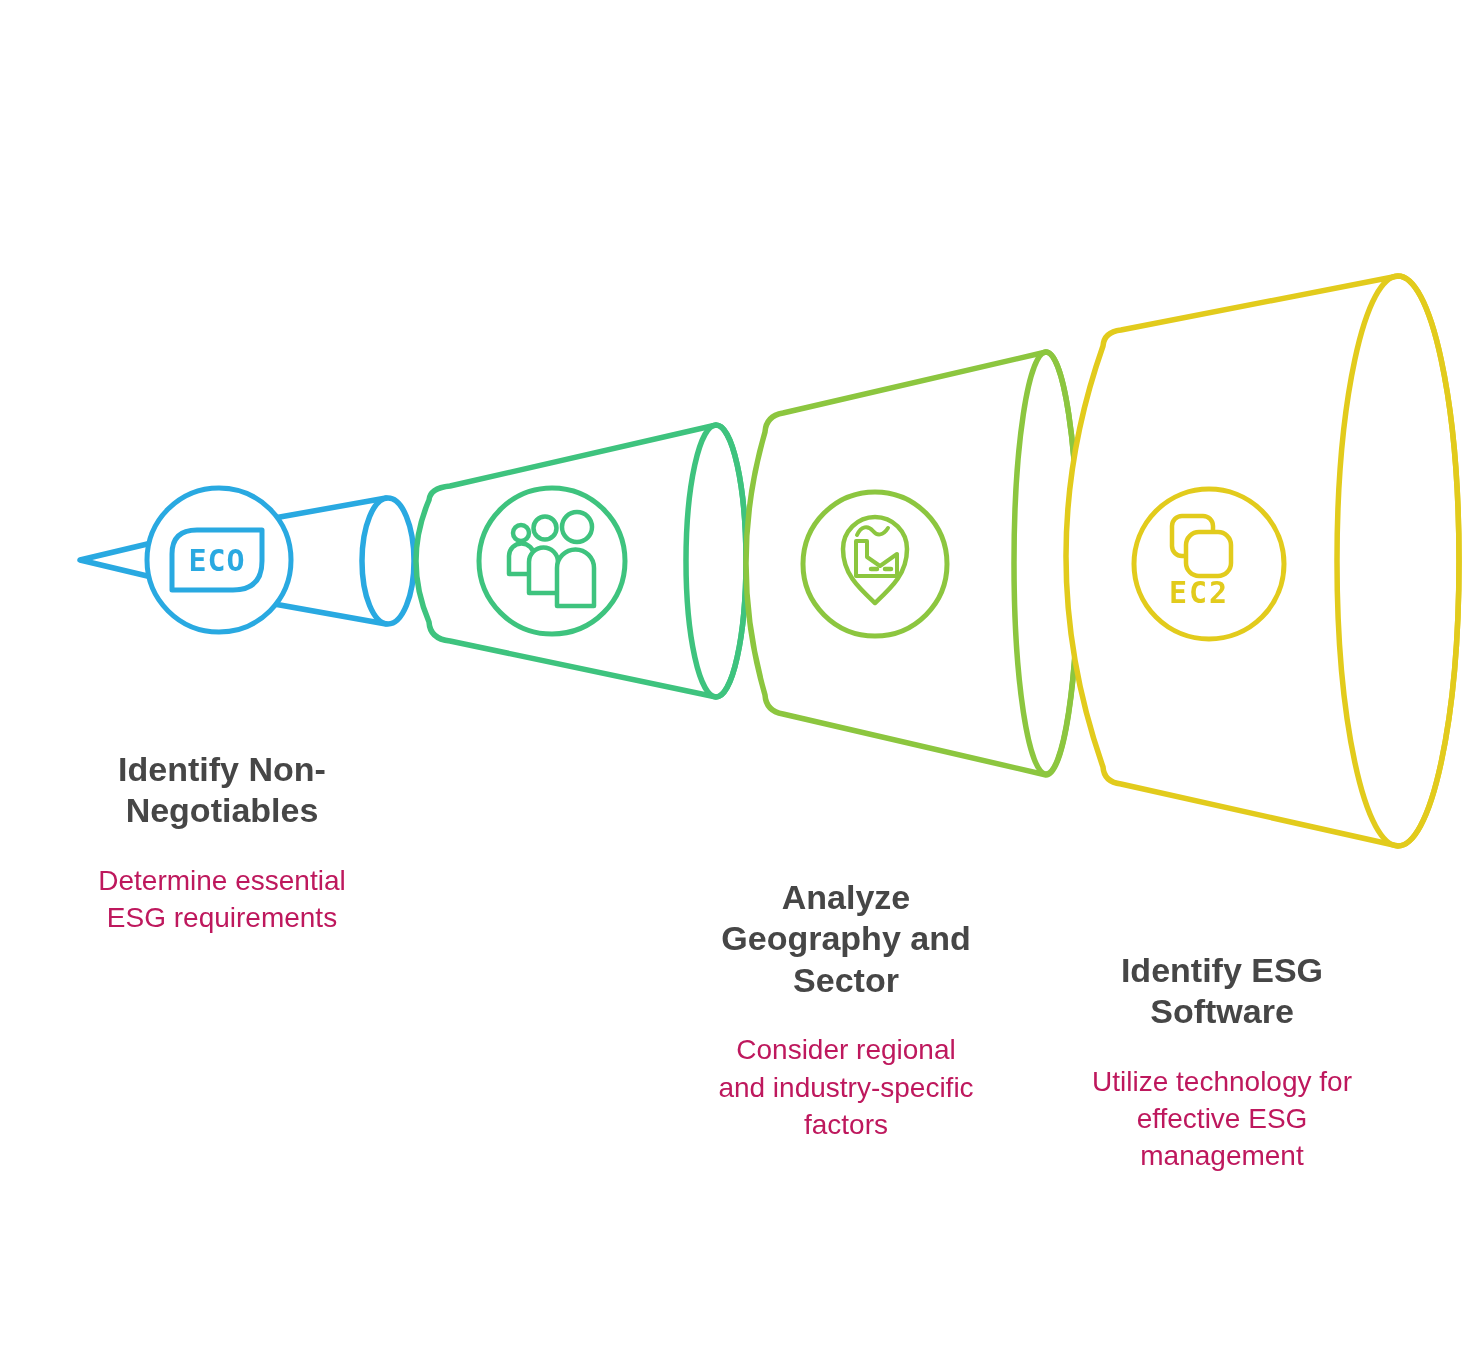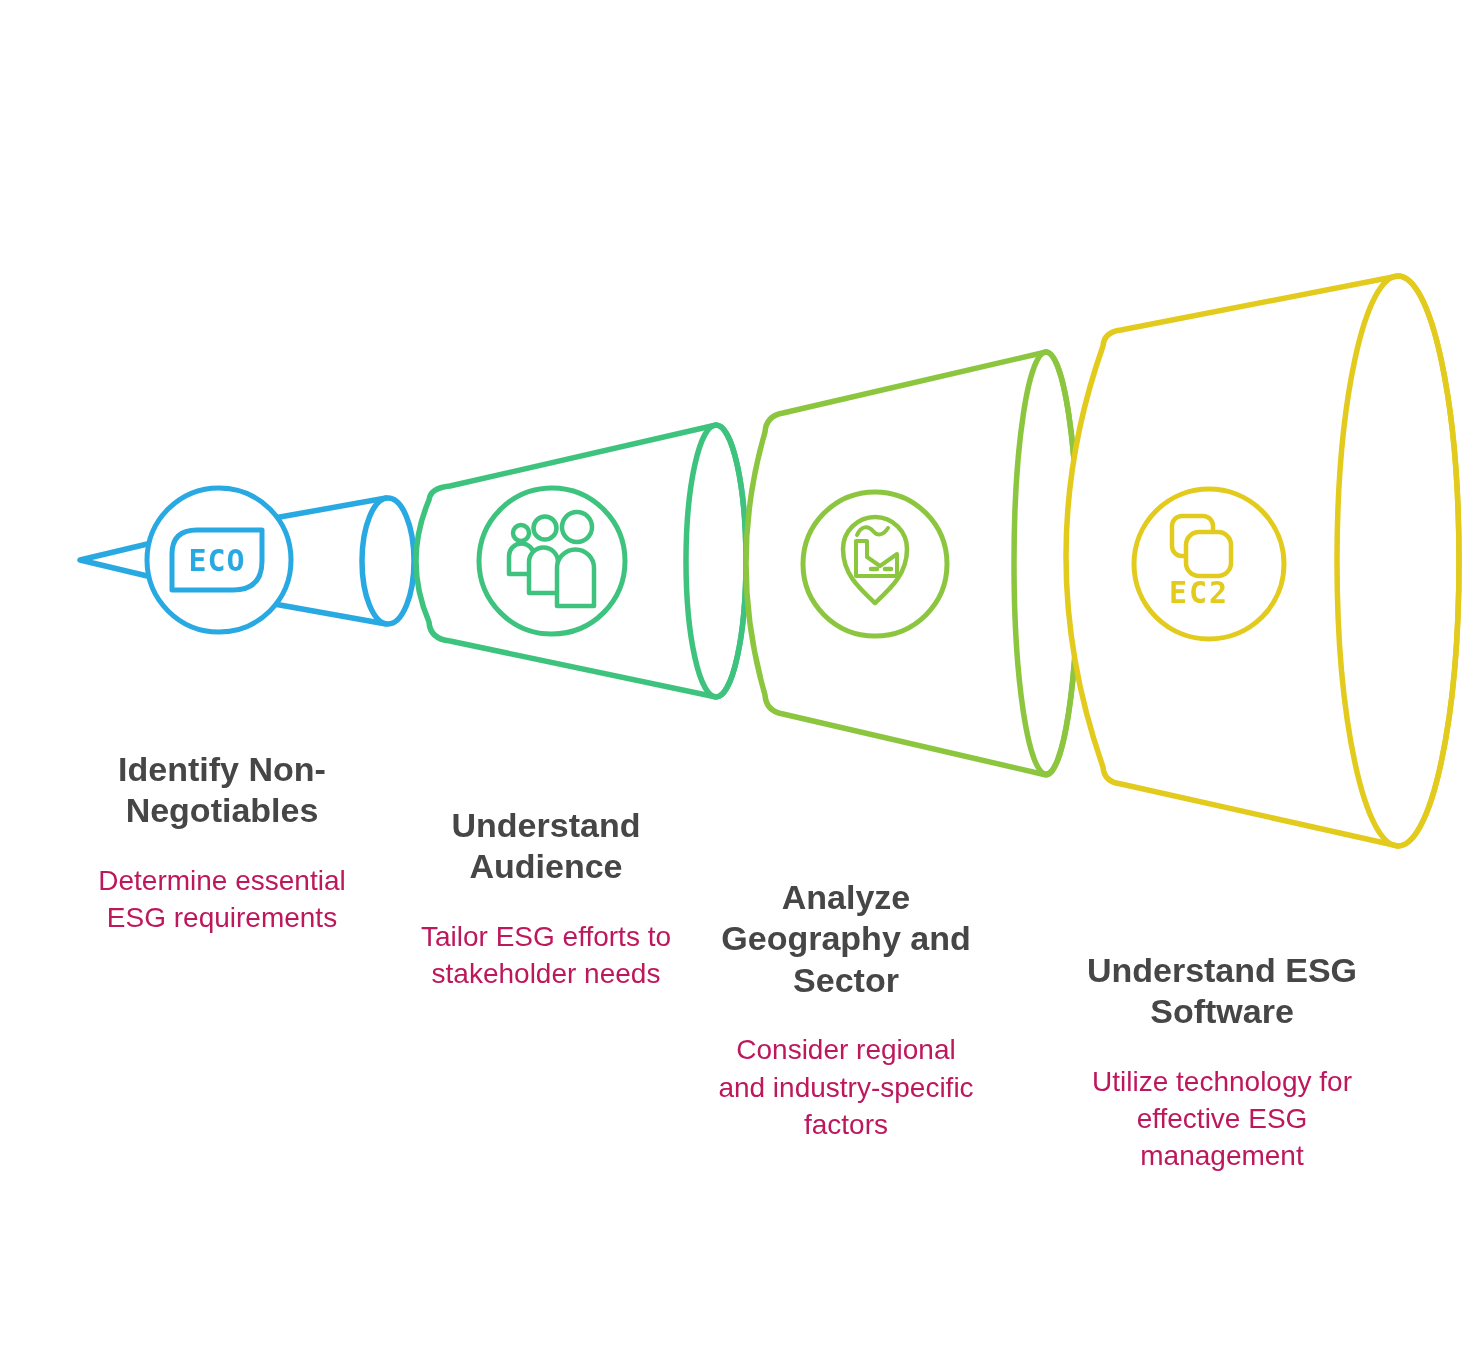--- a/index.html
+++ b/index.html
@@ -88,28 +88,24 @@
         <text class="icon-label" x="1199" y="603" font-size="30" letter-spacing="2" text-anchor="middle" stroke="none" fill="#E2CB1C">EC2</text>
       </g>
     </g>
   </svg>
 
   <div class="stage-text" style="left:72px; top:733px; width:300px;margin-top:16px;">
     <div class="stage-title">Identify Non-Negotiables</div>
     <div class="stage-desc">Determine essential ESG requirements</div>
   </div>
 
-  <div class="stage-text" style="left:396px; top:805px; width:300px;">
-    <div class="stage-title">Understand Audience</div>
-    <div class="stage-desc" style="max-width:290px;">Tailor ESG efforts to stakeholder needs</div>
-  </div>
 
   <div class="stage-text" style="left:701px; top:877px; width:290px;">
     <div class="stage-title">Analyze Geography and Sector</div>
     <div class="stage-desc" style="max-width:272px;">Consider regional and industry-specific factors</div>
   </div>
 
   <div class="stage-text" style="left:1072px; top:950px; width:300px;">
-    <div class="stage-title">Understand ESG Software</div>
+    <div class="stage-title">Identify ESG Software</div>
     <div class="stage-desc" style="max-width:270px;">Utilize technology for effective ESG management</div>
   </div>
 
 </div>
 
 </body></html>

